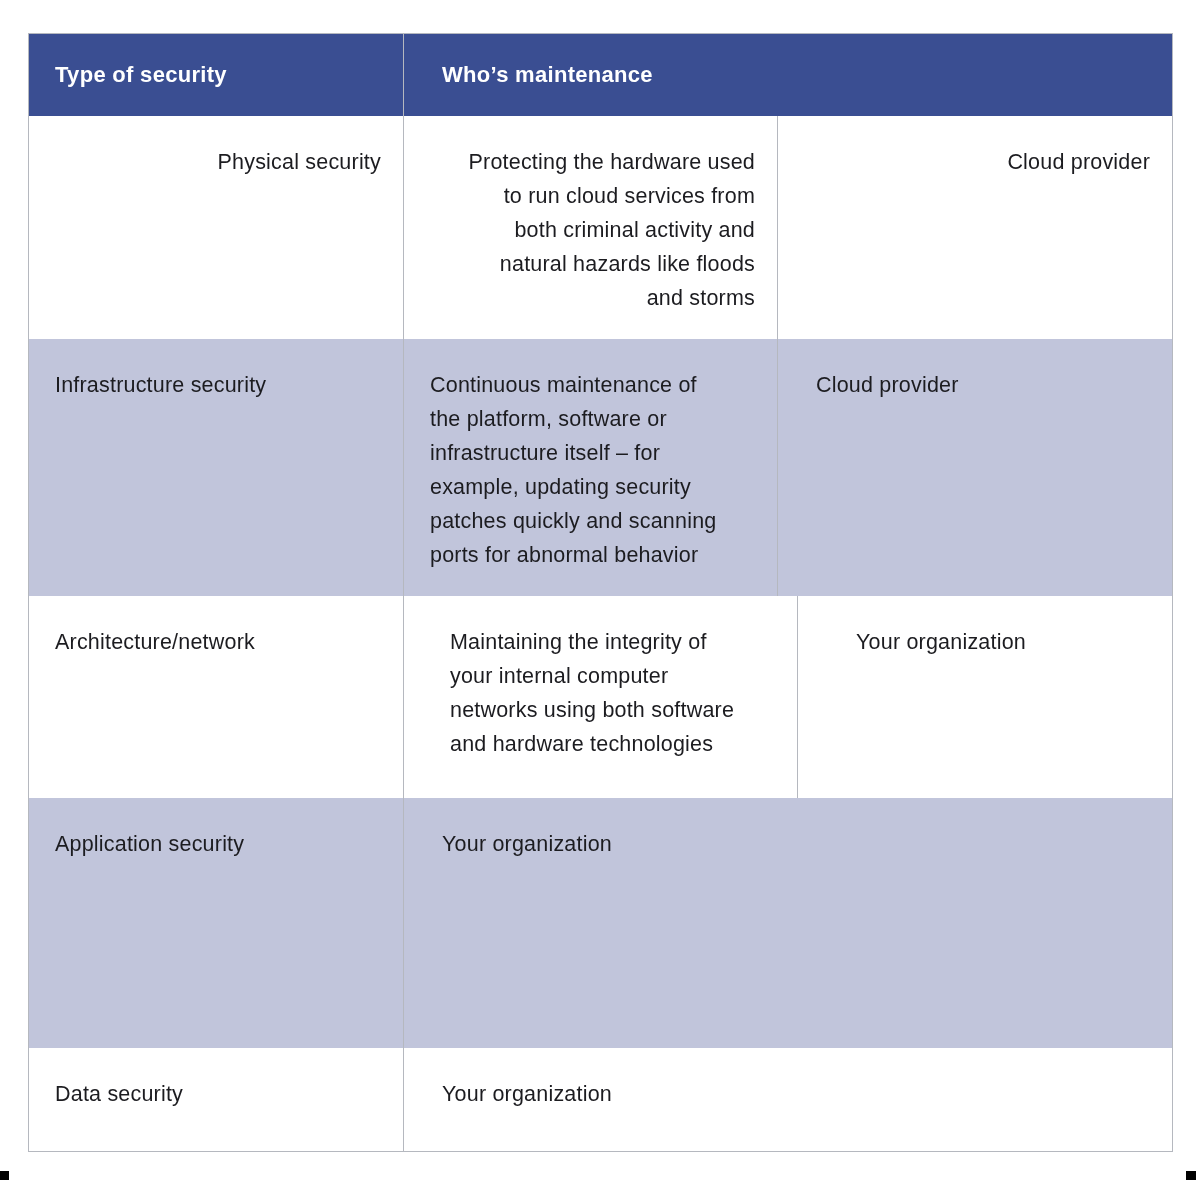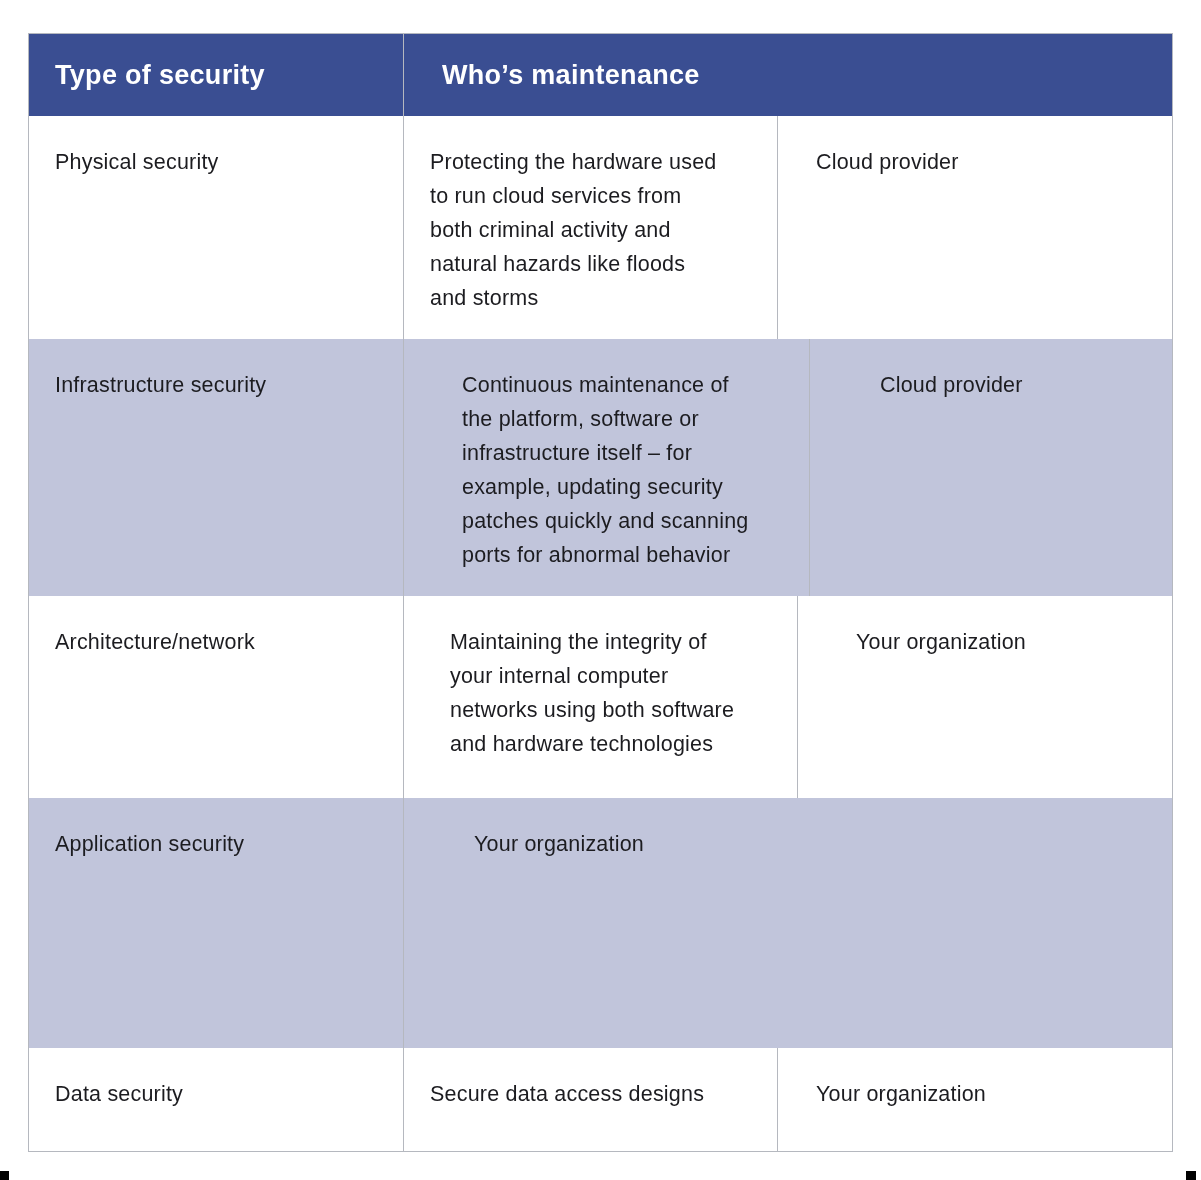--- a/index.html
+++ b/index.html
@@ -47,30 +47,30 @@
   }
   .col1 { width: 375px; border-right: 1.5px solid var(--border-color, #b5b8bf); flex: none; }
   .col2 { width: 374px; border-right: 1.5px solid var(--border-color, #b5b8bf); flex: none; }
   .col3 { flex: 1; padding-left: 38px; }
   .th {
     display: flex;
     align-items: center;
     padding-top: 0;
     padding-bottom: 0;
     font-weight: bold;
-    font-size: 27px;
+    font-size: 22px;
     color: var(--header-text, #ffffff);
     letter-spacing: 0.3px;
   }
-  .rows .row:nth-child(1) { min-height: 222px; }
+  .rows .row:nth-child(1) { min-height: 222px; text-align: right; }
   .rows .row:nth-child(2) { min-height: 251px; }
   .rows .row:nth-child(3) { min-height: 202px; gap: 20px; }
   .rows .row:nth-child(4) { min-height: 250px; justify-content: center; }
   .rows .row:nth-child(5) { min-height: 103px; justify-content: flex-end; }
-  .row.shaded { background: var(--shade-bg, #c1c5db); gap: 32px; }
+  .row.shaded { background: var(--shade-bg, #c1c5db); }
   .cell-what { white-space: pre-line; }
   .mark {
     position: absolute;
     bottom: 0;
     height: 9px;
     background: #000000;
   }
   .mark-left  { left: 0; width: 9px; }
   .mark-right { right: 5px; width: 10px; }
 </style>
@@ -117,21 +117,20 @@
     <div class="cell col3 cell-who">Your organization</div>
   </div>
 
   <div class="row shaded">
     <div class="cell col1 cell-type">Application security</div>
     <div class="cell col3 cell-who">Your organization</div>
   </div>
 
   <div class="row">
     <div class="cell col1 cell-type">Data security</div>
-    <div class="cell col2 cell-what">Secure data access designs</div>
     <div class="cell col3 cell-who">Your organization</div>
   </div>
 </div>
 
   </div>
 
   <div class="mark mark-left"></div>
   <div class="mark mark-right"></div>
 
 </div>

